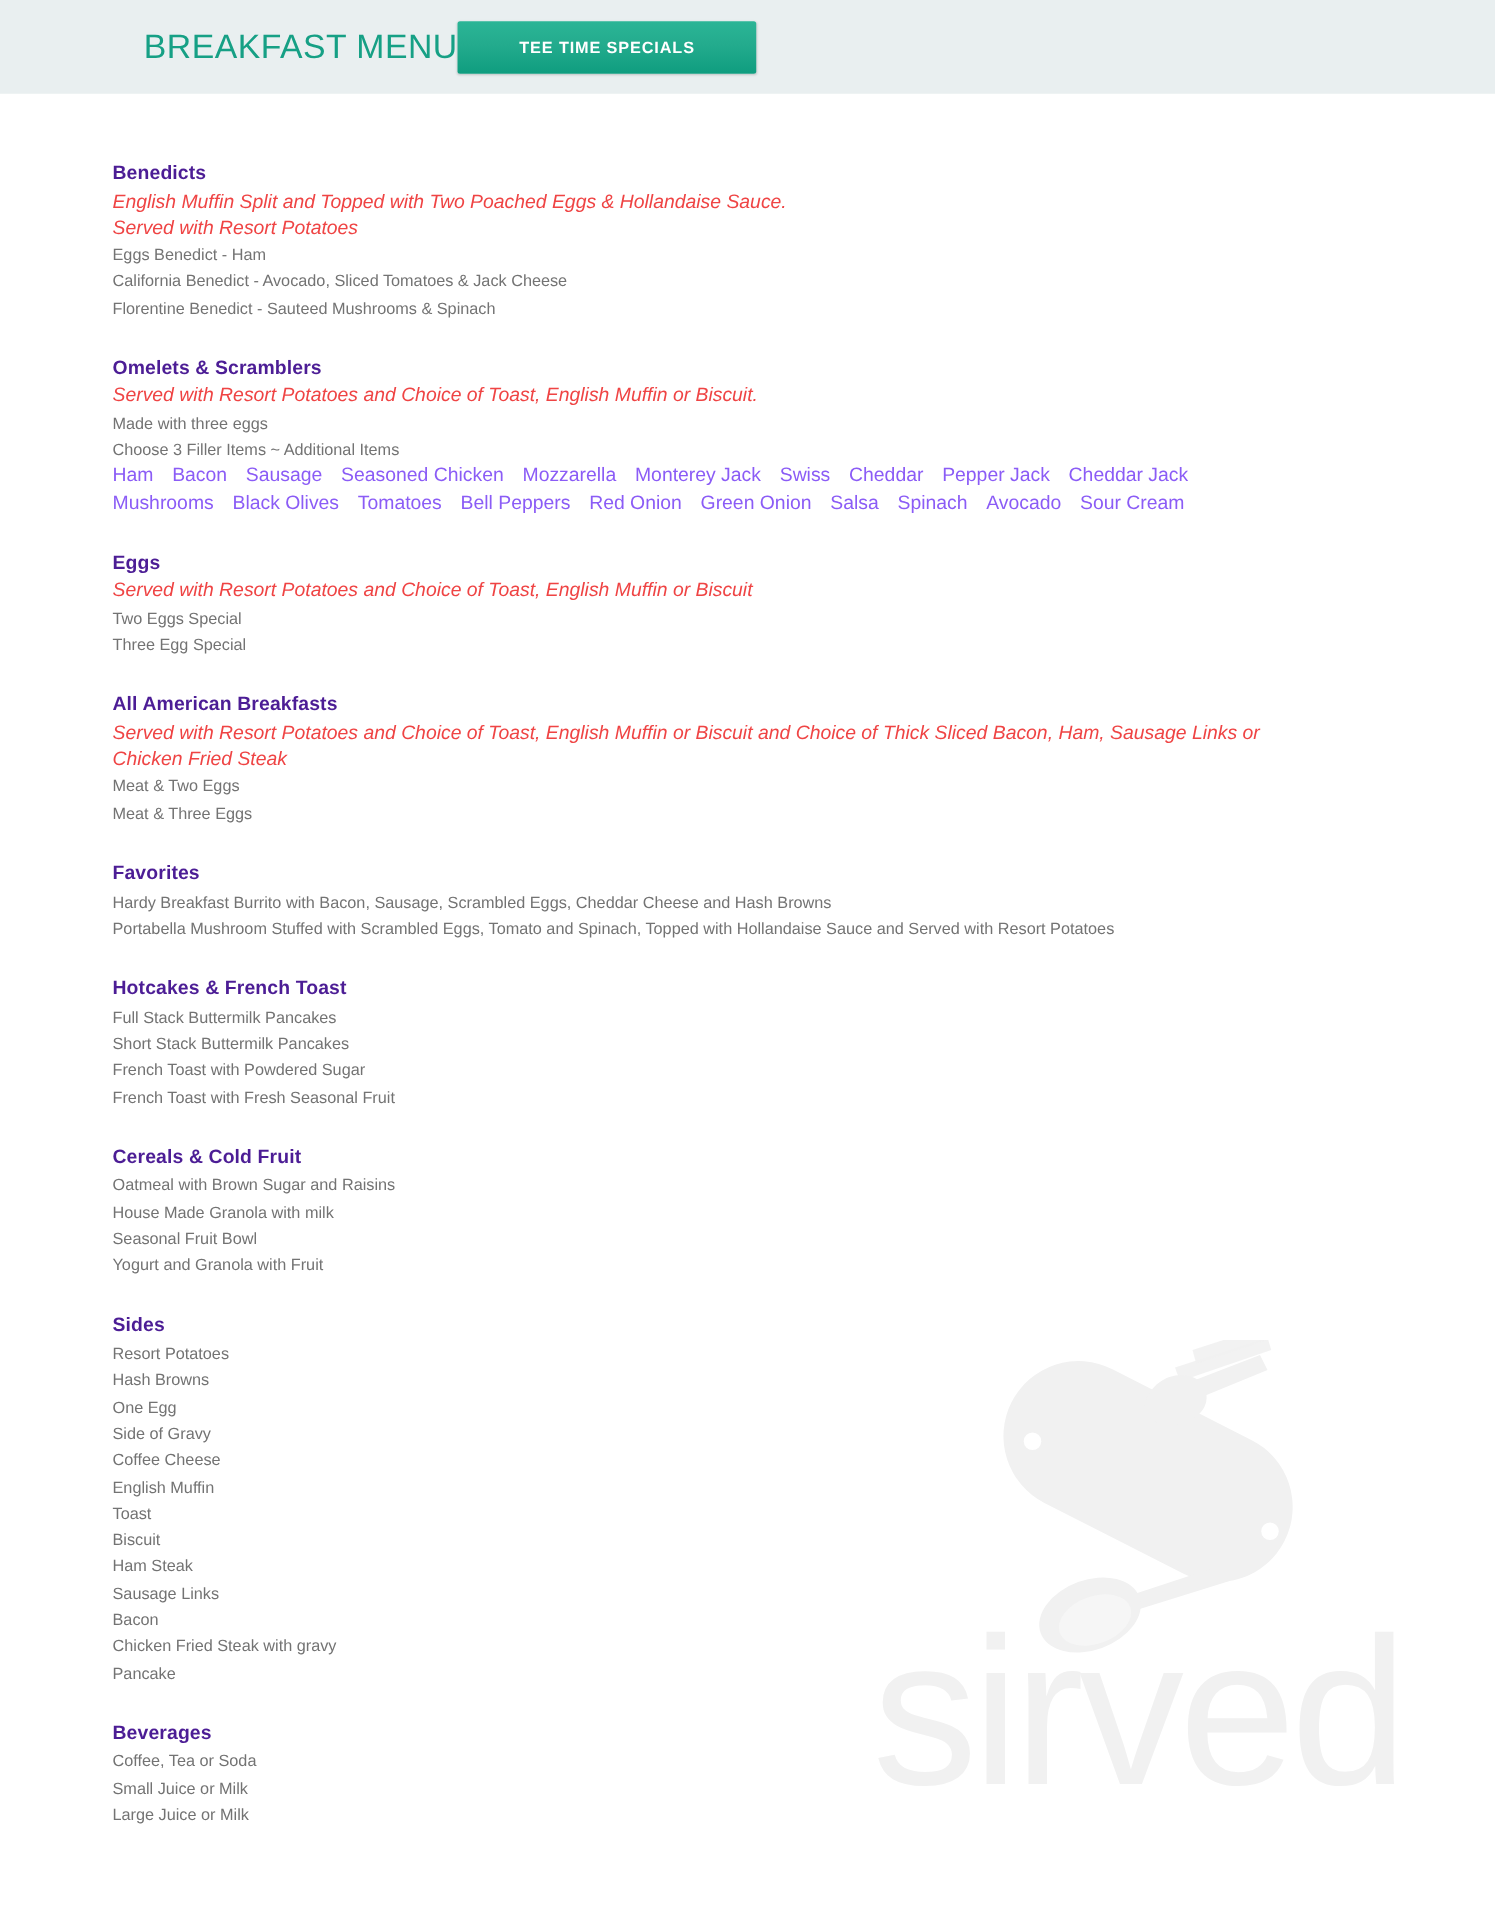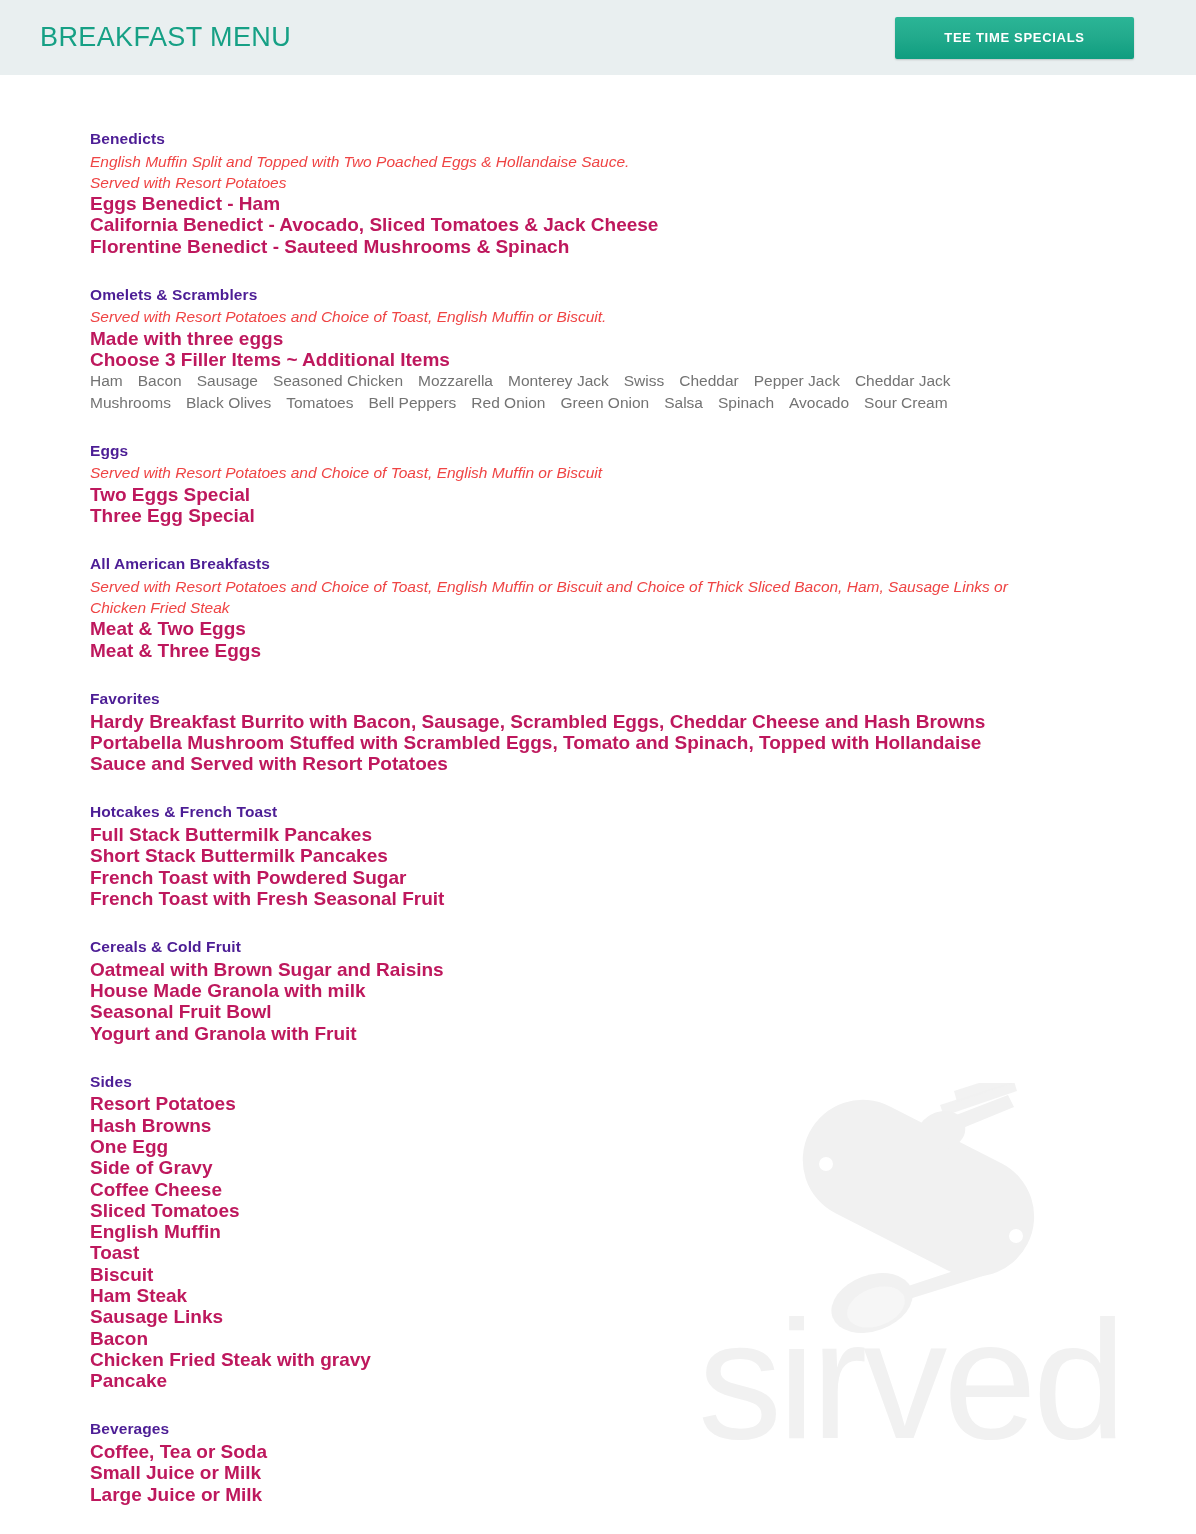--- a/index.html
+++ b/index.html
@@ -18,22 +18,22 @@
   }
 
   
   #menu-header {
     position: relative;
     width: 100%;
     height: 75px;
     background: #e9eff0;
     display: flex;
     align-items: center;
-    justify-content: space-between;
-    padding: 0 62px 0 40px;
+    justify-content: flex-start;
+    padding: 0 62px 0 115px;
     z-index: 5;
   }
   #page-title {
     color: #16a085;
     font-size: 27px;
     font-weight: 400;
     letter-spacing: 0.4px;
     line-height: 1;
     margin: 0;
     text-transform: uppercase;
@@ -92,29 +92,29 @@
   .section-desc {
     color: #ef4444;
     font-size: 15.5px;
     font-style: italic;
     font-weight: 400;
     line-height: 21.3px;
     margin: 0;
     max-width: 930px;
   }
   .menu-item {
-    color: #be185d;
-    font-size: 19px;
-    font-weight: 700;
+    color: #737373;
+    font-size: 13px;
+    font-weight: 400;
     line-height: 21.3px;
     margin: 0;
     max-width: 935px;
   }
   .filler-row {
-    color: #737373;
+    color: #8b5cf6;
     font-size: 15.5px;
     line-height: 21.3px;
     display: flex;
     flex-wrap: wrap;
     column-gap: 15px;
     max-width: 935px;
   }
   .filler-row .filler-item { white-space: nowrap; }
 </style>
 </head>
@@ -222,21 +222,20 @@
       <p class="menu-item">Seasonal Fruit Bowl</p>
       <p class="menu-item">Yogurt and Granola with Fruit</p>
     </section>
     <section class="menu-section">
       <h2 class="section-title">Sides</h2>
       <p class="menu-item">Resort Potatoes</p>
       <p class="menu-item">Hash Browns</p>
       <p class="menu-item">One Egg</p>
       <p class="menu-item">Side of Gravy</p>
       <p class="menu-item">Coffee Cheese</p>
-      <p class="menu-item">Sliced Tomatoes</p>
       <p class="menu-item">English Muffin</p>
       <p class="menu-item">Toast</p>
       <p class="menu-item">Biscuit</p>
       <p class="menu-item">Ham Steak</p>
       <p class="menu-item">Sausage Links</p>
       <p class="menu-item">Bacon</p>
       <p class="menu-item">Chicken Fried Steak with gravy</p>
       <p class="menu-item">Pancake</p>
     </section>
     <section class="menu-section">

